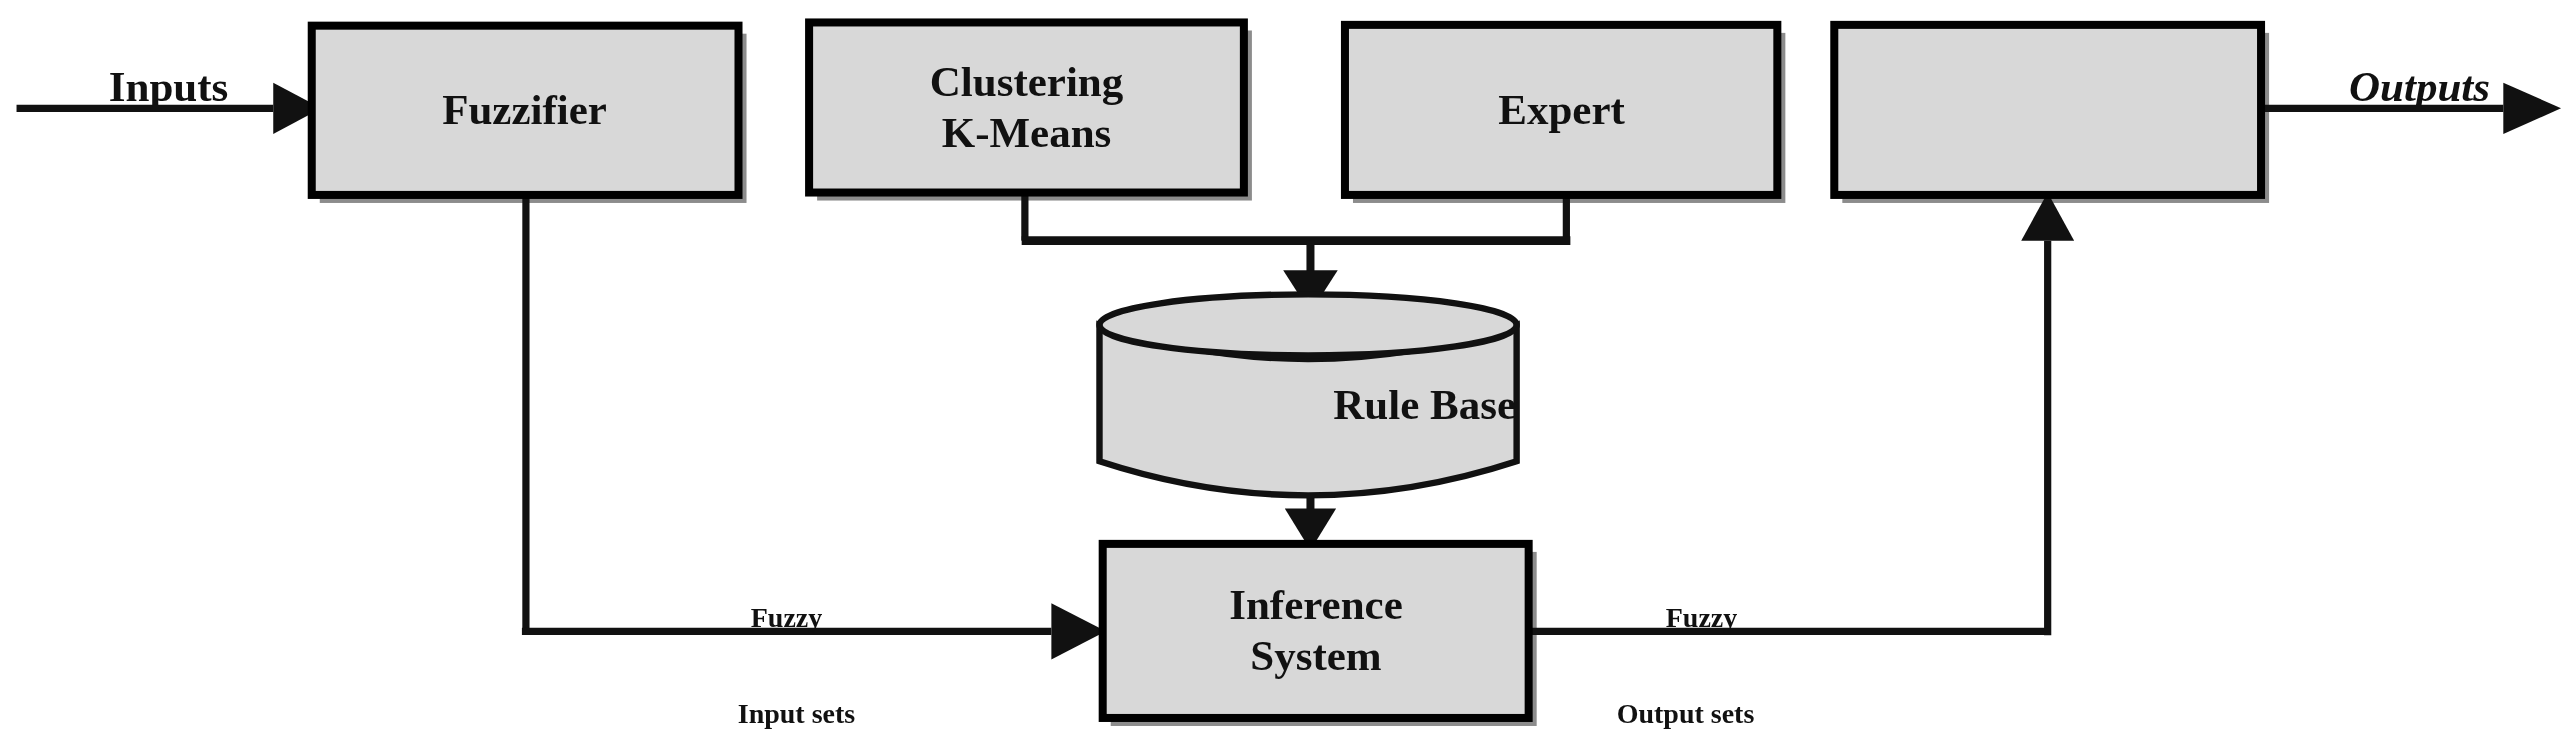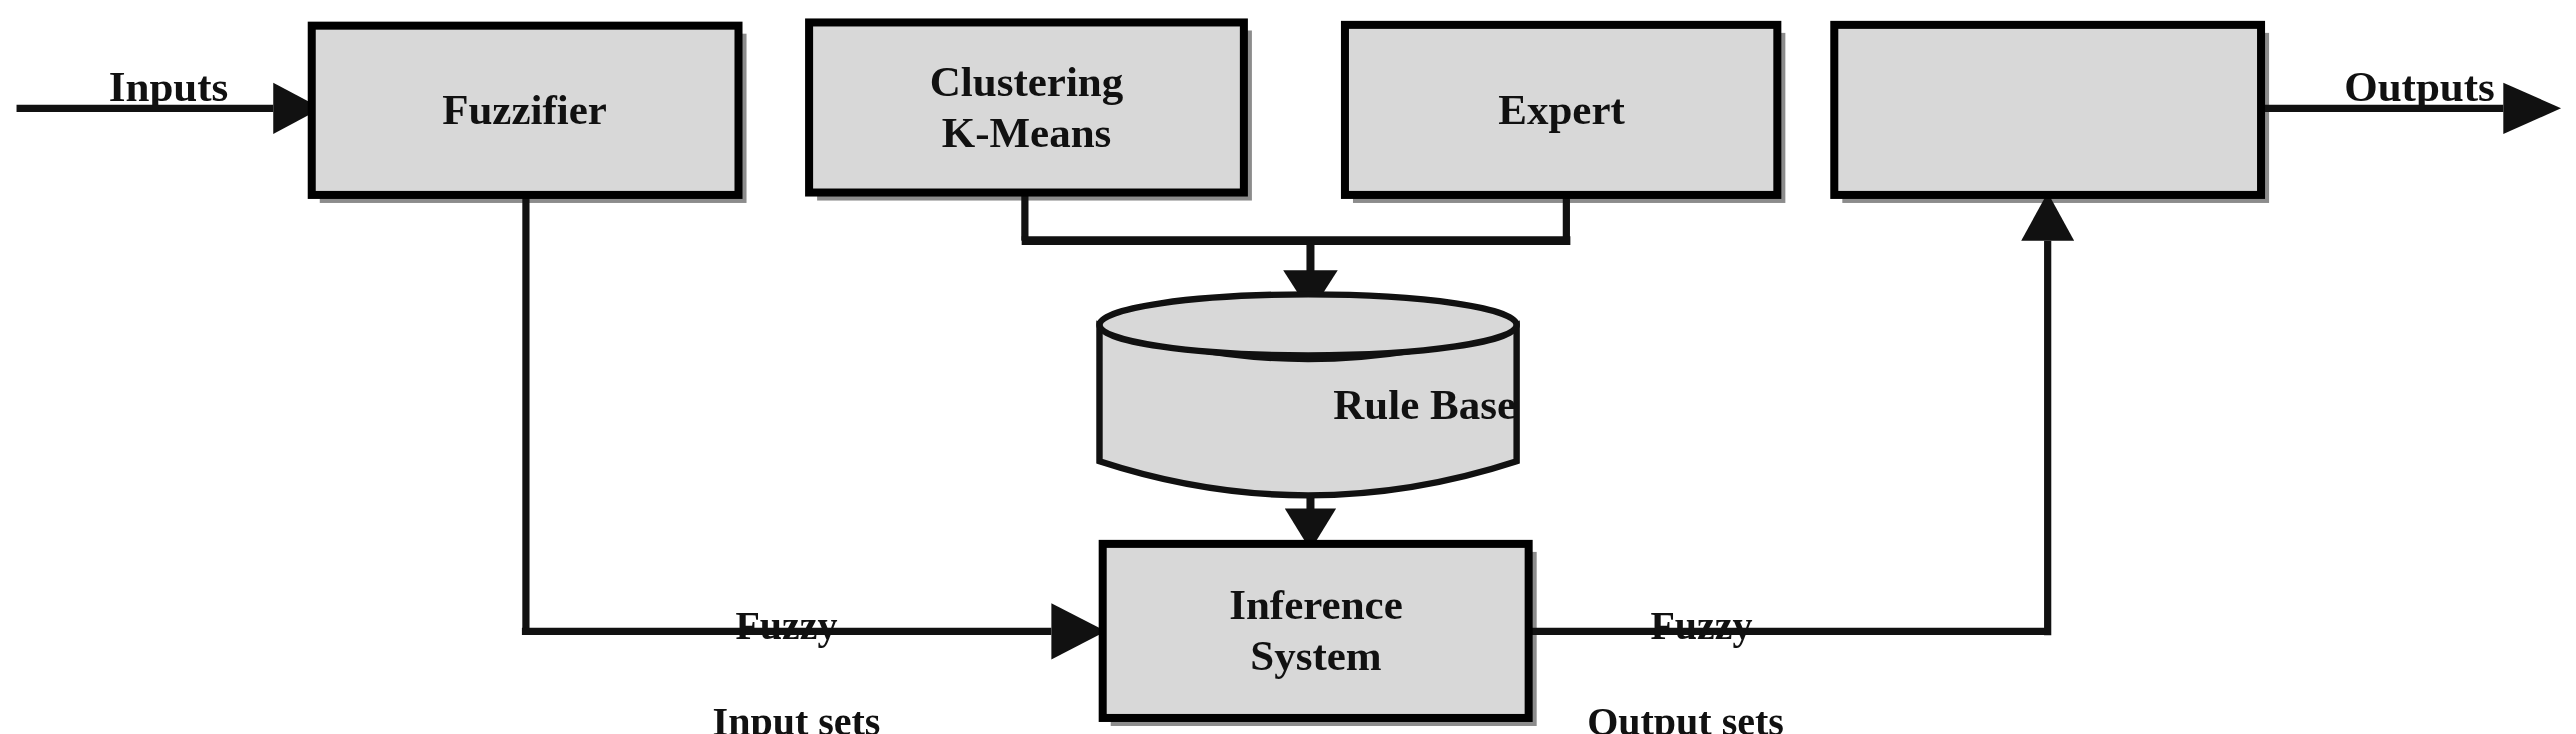--- a/index.html
+++ b/index.html
@@ -37,21 +37,21 @@
   }
   .edge-label {
     position: absolute;
     font-weight: bold;
     color: #111111;
     white-space: nowrap;
     text-align: center;
     margin-top: 48px;
   }
   .lbl-54 { font-size: 43px; }
-  .lbl-50 { font-size: 40px; }
+  .lbl-50 { font-size: 28px; }
 </style>
 </head>
 <body>
 
 <div id="canvas">
 
   <svg id="diagram-svg" viewBox="0 0 3210 915" xmlns="http://www.w3.org/2000/svg">
     <defs>
       <marker id="arrow-r" markerWidth="14" markerHeight="14" refX="1" refY="5" orient="auto" markerUnits="strokeWidth">
         <path d="M0,0 L12,5 L0,10 z" fill="#111111"></path>
@@ -161,21 +161,21 @@
 
   <div class="node-label lbl-54" style="left:1103px; top:544px; width:426px; height:174px;">
     <span>Inference</span>
     <span>System</span>
   </div>
 
   <div class="edge-label lbl-54" style="left:76px; top:14.4px; width:185px;">
     <span>Inputs</span>
   </div>
 
-  <div class="edge-label lbl-54" style="left:2299px; top:14.4px; width:241px;">
+  <div class="edge-label lbl-54" style="left:2299px; top:14.4px; width:241px;font-style:italic;">
     <span>Outputs</span>
   </div>
 
   <div class="edge-label lbl-50" style="left:686px; top:554px; width:201px;">
     <span>Fuzzy</span>
   </div>
 
   <div class="edge-label lbl-50" style="left:652px; top:650px; width:289px;">
     <span>Input sets</span>
   </div>

